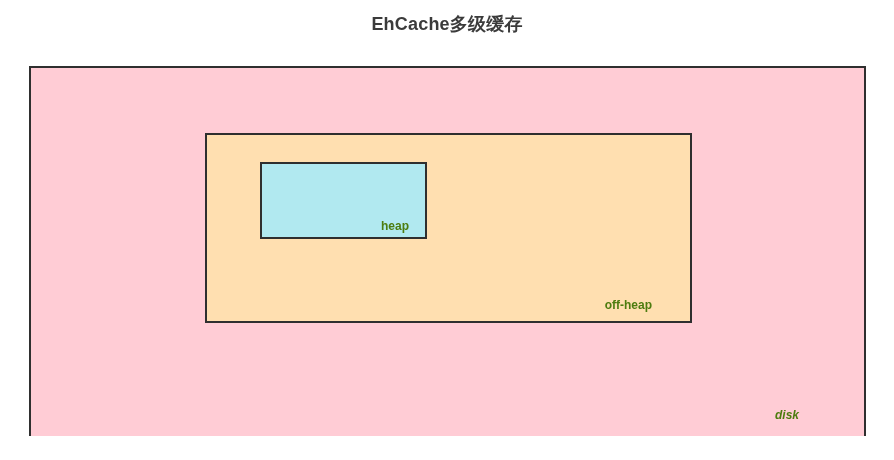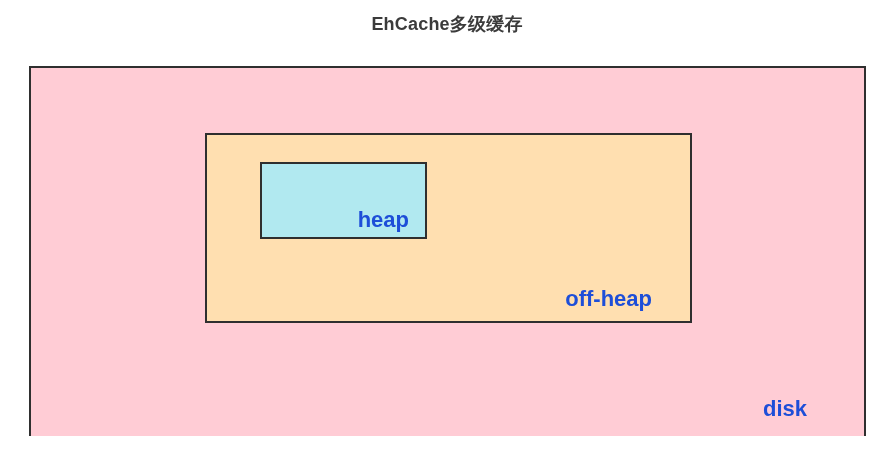--- a/index.html
+++ b/index.html
@@ -44,29 +44,29 @@
     height: 190px;
   }
   .layer-heap {
     left: 53px;
     top: 27px;
     width: 167px;
     height: 77px;
   }
   .layer-label {
     position: absolute;
-    font-size: 22px;
+    font-size: 12px;
     font-weight: 700;
-    color: #1d4ed8;
+    color: #4d7c0f;
     white-space: nowrap;
     line-height: 1.2;
   }
   .label-heap   { right: 16px; bottom: 4px;  }
   .label-offheap{ right: 38px; bottom: 9px;  }
-  .label-disk   { right: 57px; bottom: 16px; }
+  .label-disk   { right: 65px; bottom: 16px; font-style: italic; }
 </style>
 </head>
 <body>
 
 <div class="canvas">
 
   <div class="diagram-title">EhCache多级缓存</div>
 
   <div class="layer layer-disk" style="background: rgb(255, 204, 213);">
 

